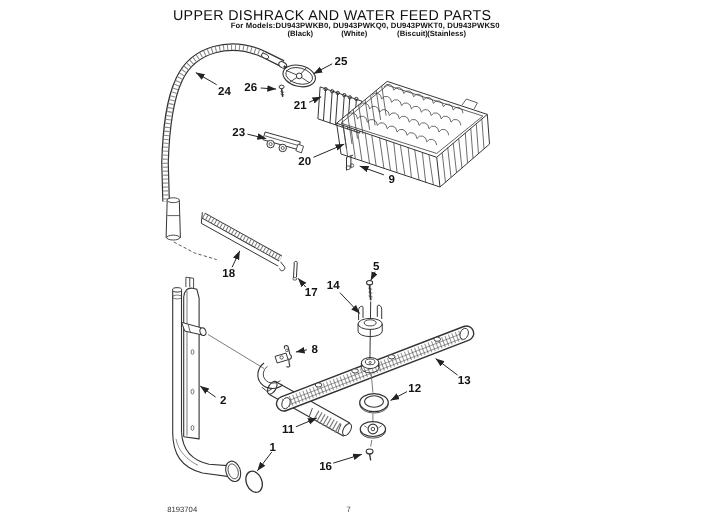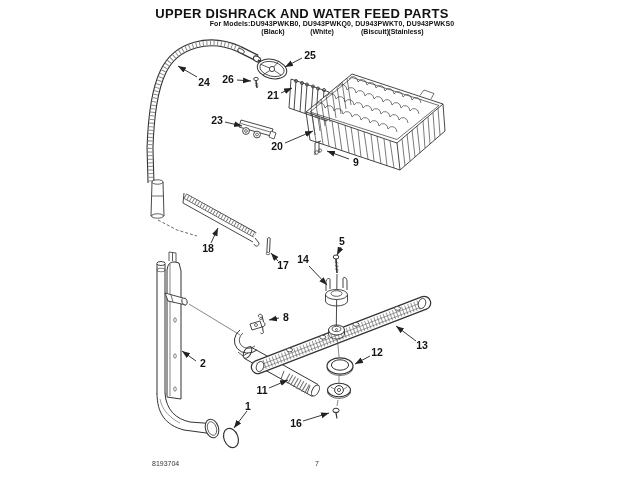--- a/index.html
+++ b/index.html
@@ -1,19 +1,19 @@
 <!DOCTYPE html>
 <html><head>
 <meta charset="utf-8">
 <style>
   html,body{margin:0;padding:0;background:#fff;}
   .page{position:relative;width:640px;height:480px;background:#ffffff;overflow:hidden;
         font-family:"Liberation Sans",sans-serif;color:#111;}
   .title{position:absolute;top:6px;left:302px;transform:translateX(-50%);
-         font-size:13px;font-weight:bold;letter-spacing:.3px;white-space:nowrap;}
+         font-size:13px;font-weight:normal;letter-spacing:.3px;white-space:nowrap;}
   .models{position:absolute;top:20px;left:332px;transform:translateX(-50%);
           font-size:7px;font-weight:bold;white-space:nowrap;letter-spacing:.1px;}
   .colors span{position:absolute;top:28px;transform:translateX(-50%);
                font-size:7px;font-weight:bold;white-space:nowrap;}
   .footer span{position:absolute;font-size:7px;color:#333;}
   .doc-num{left:152px;top:460px;}
   .page-num{left:315px;top:460px;}
   svg{position:absolute;left:0;top:0;}
   .leader{stroke:#222;stroke-width:.9;}
   text.co{font-family:"Liberation Sans",sans-serif;font-size:10.5px;font-weight:bold;fill:#141414;

